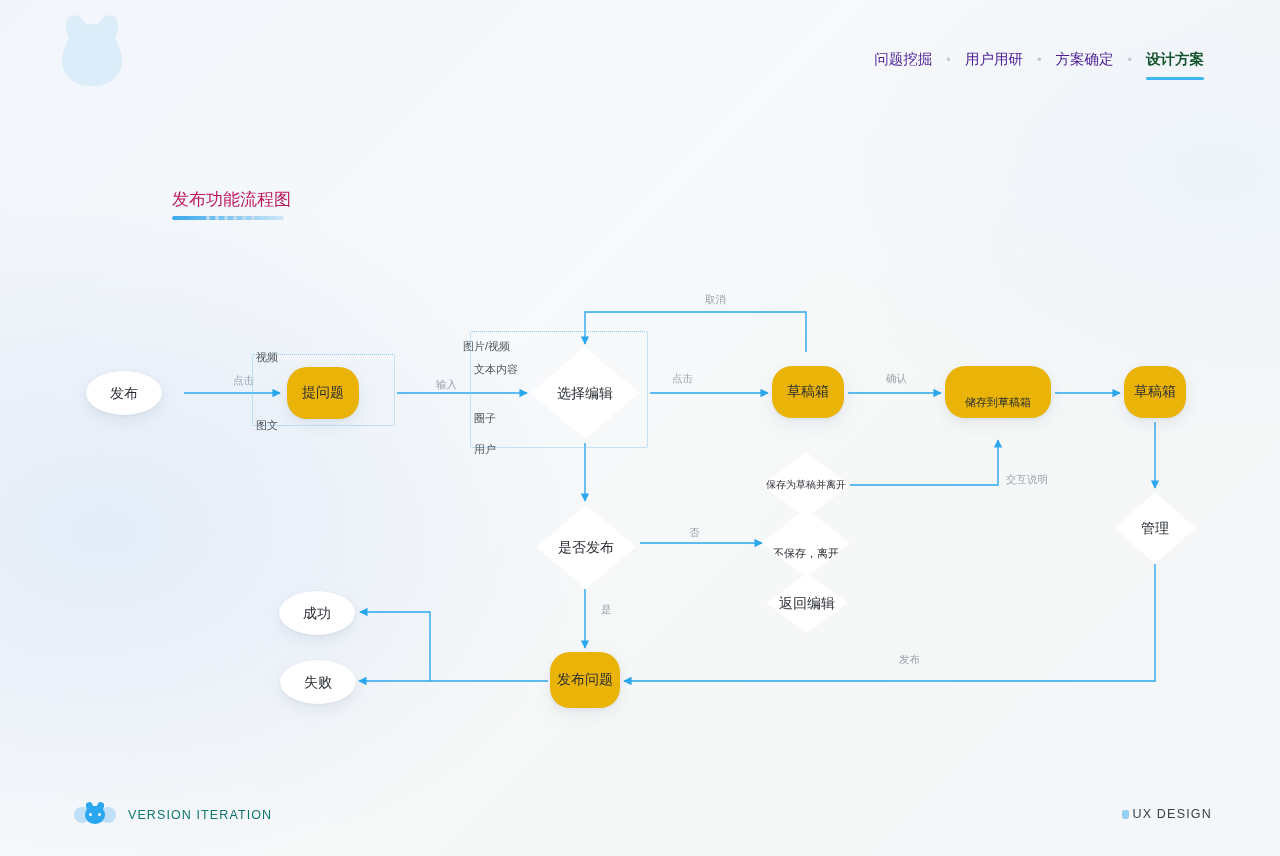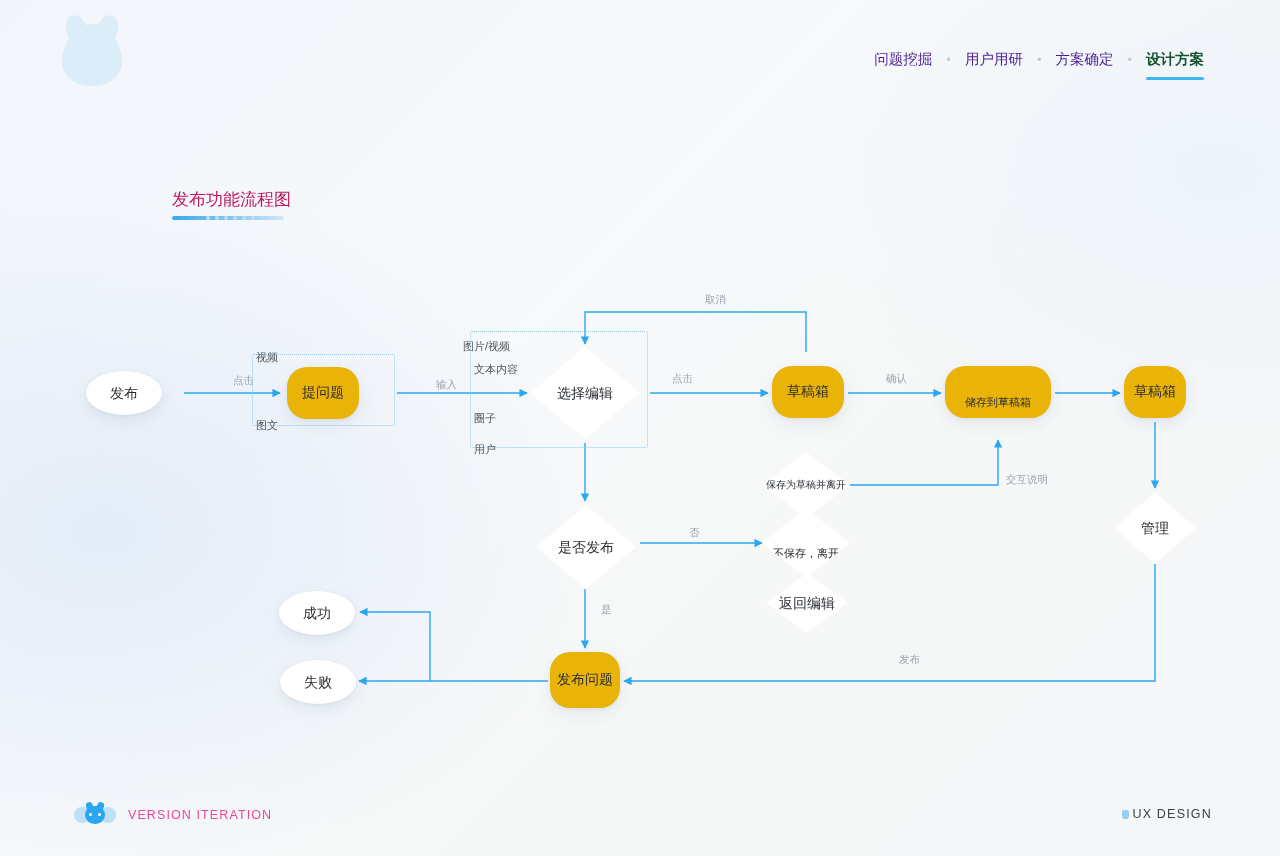--- a/index.html
+++ b/index.html
@@ -120,21 +120,21 @@
   }
   .mascot .face::before, .mascot .face::after {
     content: ""; position: absolute; top: -4px; width: 7px; height: 8px; background: #2ba7ef;
     border-radius: 60% 60% 10% 10%;
   }
   .mascot .face::before { left: 1px; transform: rotate(-18deg); }
   .mascot .face::after  { right: 1px; transform: rotate(18deg); }
   .mascot .eye { position: absolute; top: 7px; width: 3px; height: 3px; background: #fff; border-radius: 50%; }
   .mascot .eye.l { left: 4px; }
   .mascot .eye.r { right: 4px; }
-  .footer-text { font-size: 12.5px; color: #ec4899; letter-spacing: 1.1px; white-space: nowrap; }
+  .footer-text { font-size: 12.5px; color: #0f766e; letter-spacing: 1.1px; white-space: nowrap; }
   .footer-right { position: absolute; right: 68px; top: 807px; display: flex; align-items: center; gap: 3px; }
   .footer-mark { width: 7px; height: 9px; background: #7ec6ef; border-radius: 2px 2px 40% 40%; opacity: .8; }
   .footer-right .footer-text { color: #3a3f44; letter-spacing: 1.2px; }
 </style>
 </head>
 <body>
 
 <div class="header">
   <div class="logo-blob"></div>
   <div class="nav" id="nav">

